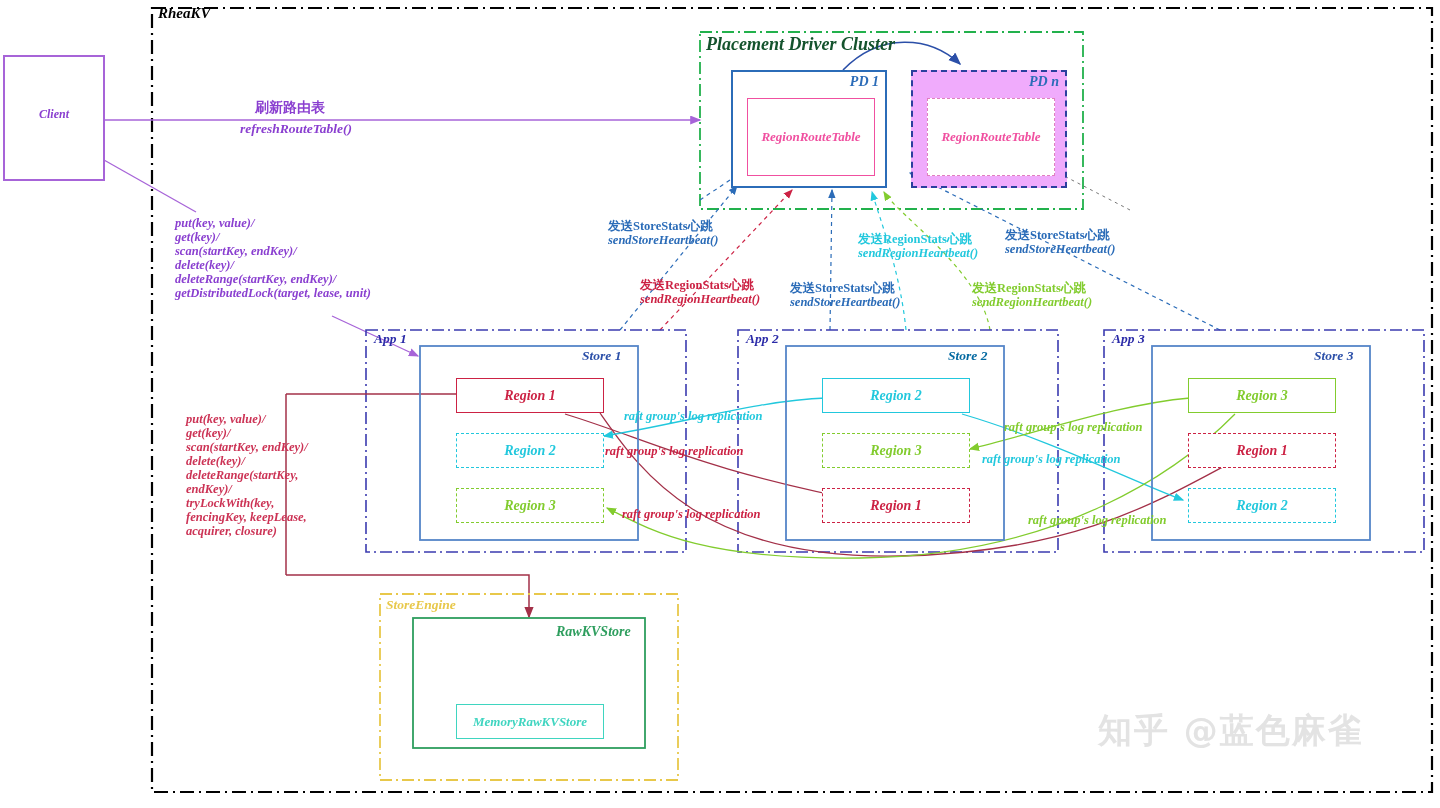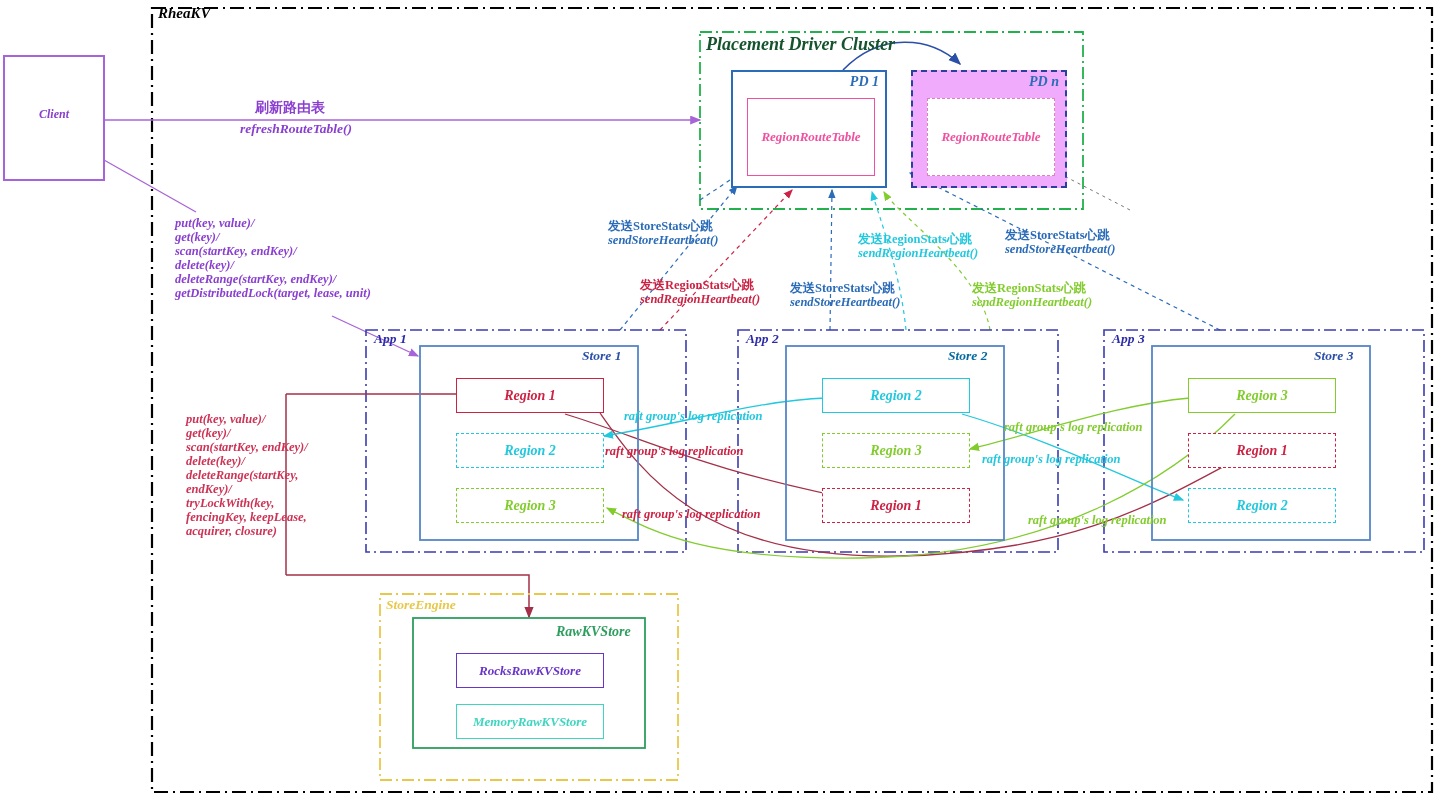--- a/index.html
+++ b/index.html
@@ -211,19 +211,18 @@
   <div class="lbl" style="left:624px;top:409px;font-size:12.5px;color:#22c8dd;">raft group's log replication</div>
   <div class="lbl" style="left:605px;top:444px;font-size:12.5px;color:#cc2244;">raft group's log replication</div>
   <div class="lbl" style="left:622px;top:507px;font-size:12.5px;color:#cc2244;">raft group's log replication</div>
   <div class="lbl" style="left:1004px;top:420px;font-size:12.5px;color:#82cc2e;">raft group's log replication</div>
   <div class="lbl" style="left:982px;top:452px;font-size:12.5px;color:#22c8dd;">raft group's log replication</div>
   <div class="lbl" style="left:1028px;top:513px;font-size:12.5px;color:#82cc2e;">raft group's log replication</div>
 
   <div class="lbl" style="left:386px;top:597px;font-size:13.5px;color:#e8c84a;">StoreEngine</div>
   <div class="lbl" style="left:556px;top:624px;font-size:14px;color:#2e9e5e;">RawKVStore</div>
 
-  <div class="regionbox" style="left:456px;top:653px;width:148px;height:35px;border:1.8px solid #6a34c8;
-              font-size:13px;color:#6a34c8;background:#fff;">RocksRawKVStore</div>
   <div class="regionbox" style="left:456px;top:704px;width:148px;height:35px;border:1.8px solid #3fd5c0;
               font-size:13px;color:#3fd5c0;background:#fff;">MemoryRawKVStore</div>
 
+  <div class="wm" style="left:1098px;top:708px;font-size:34px;letter-spacing:2px;">知乎 @蓝色麻雀</div>
 
 </div>
 
 </body></html>

